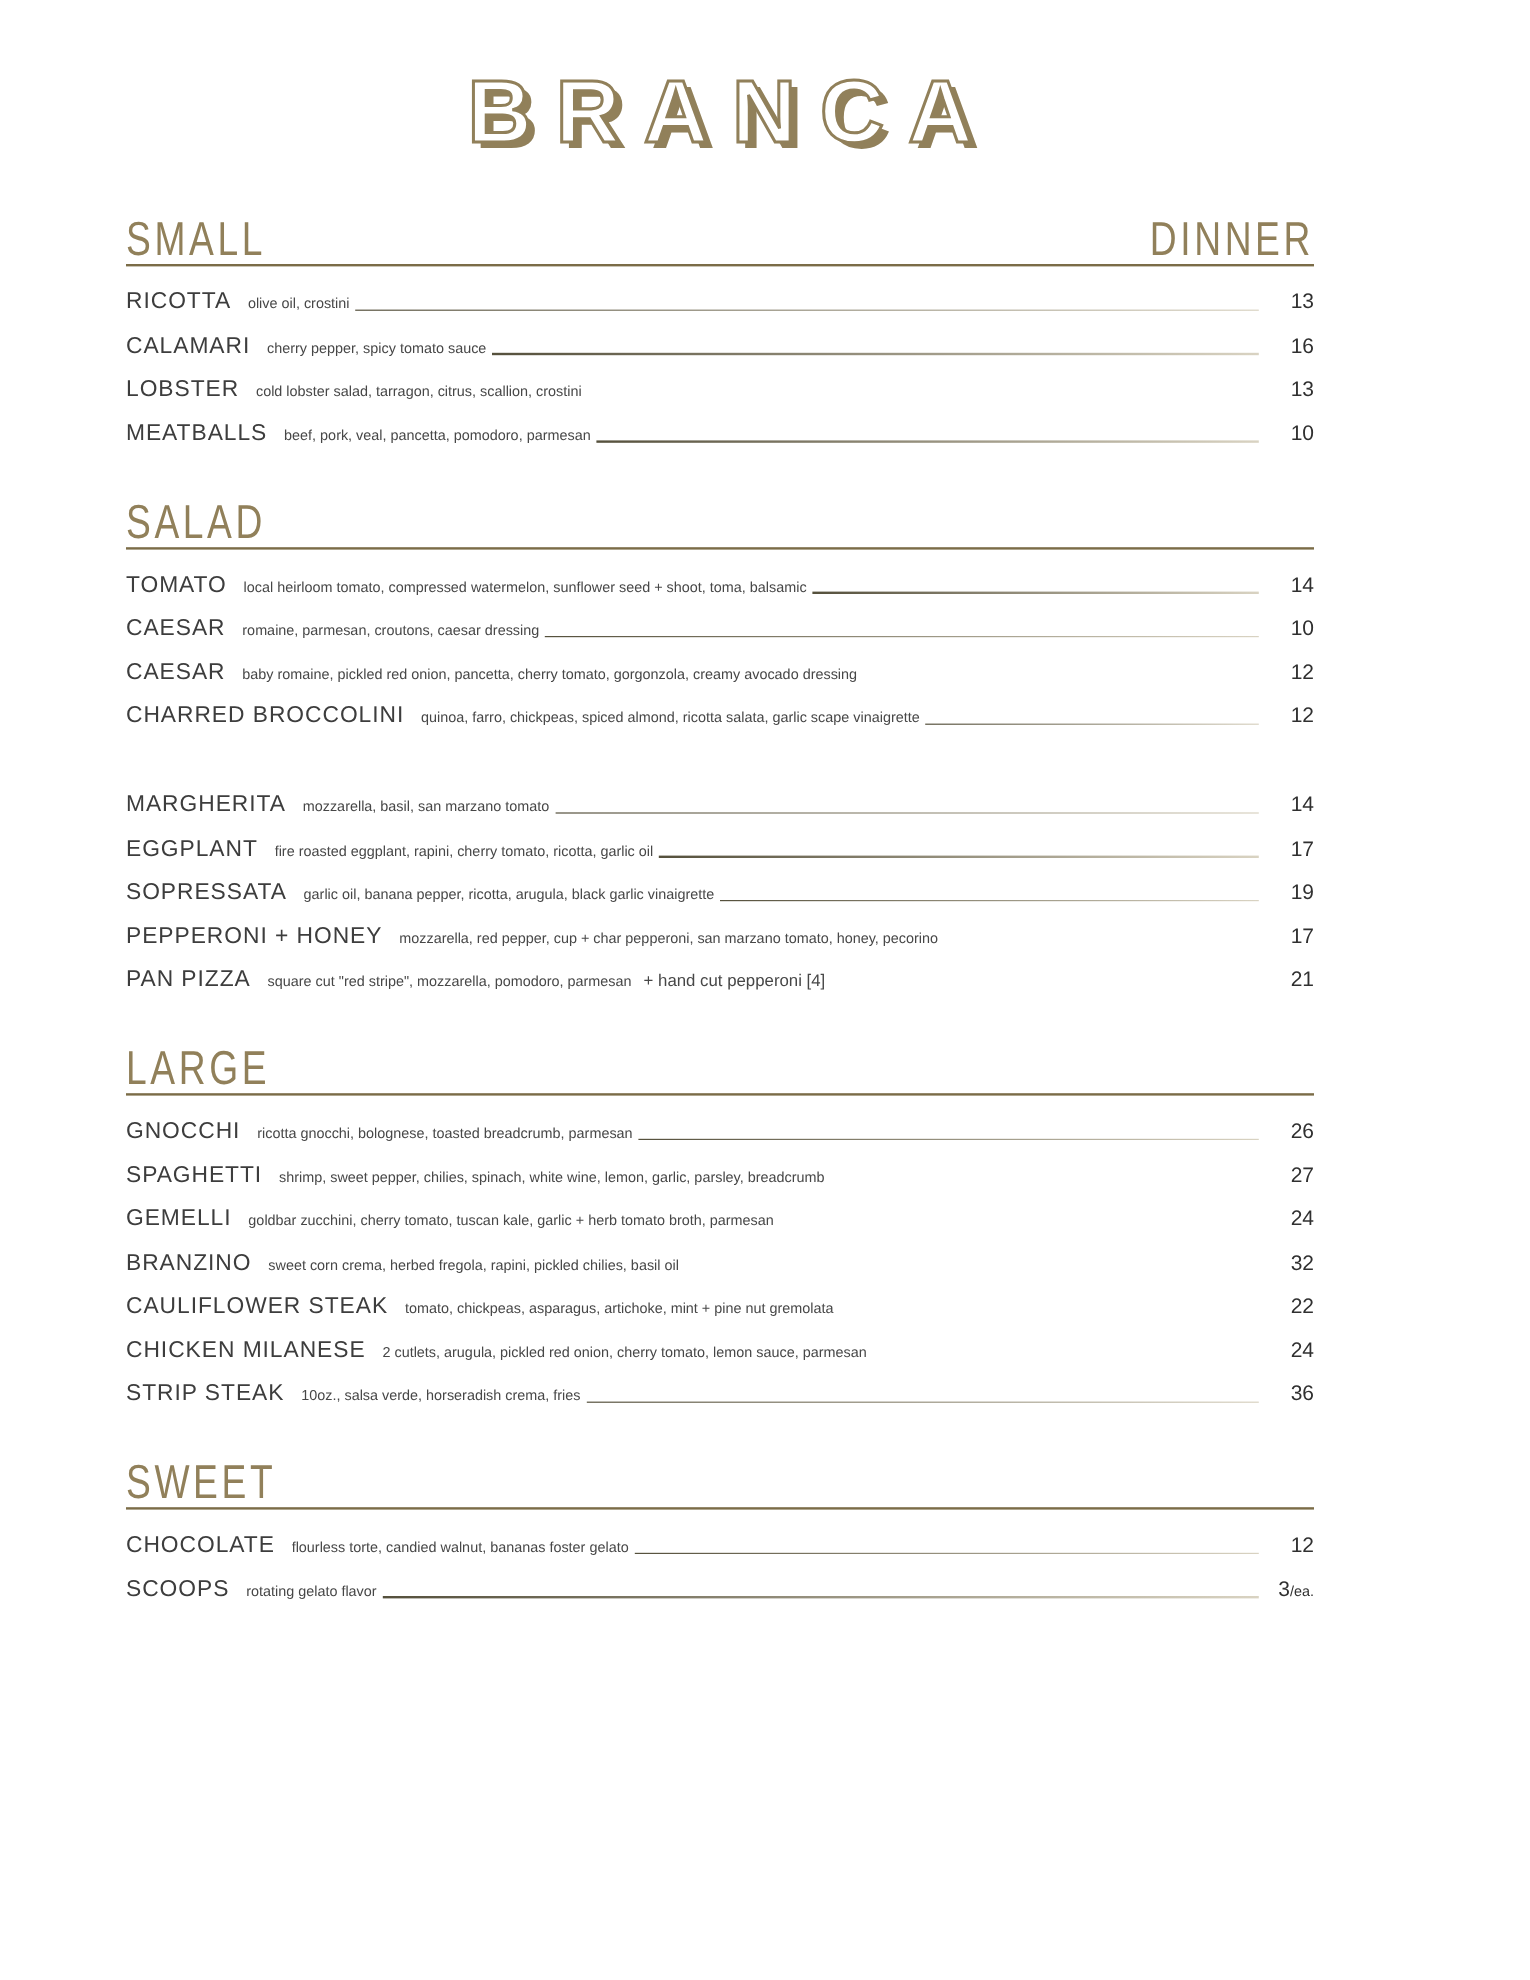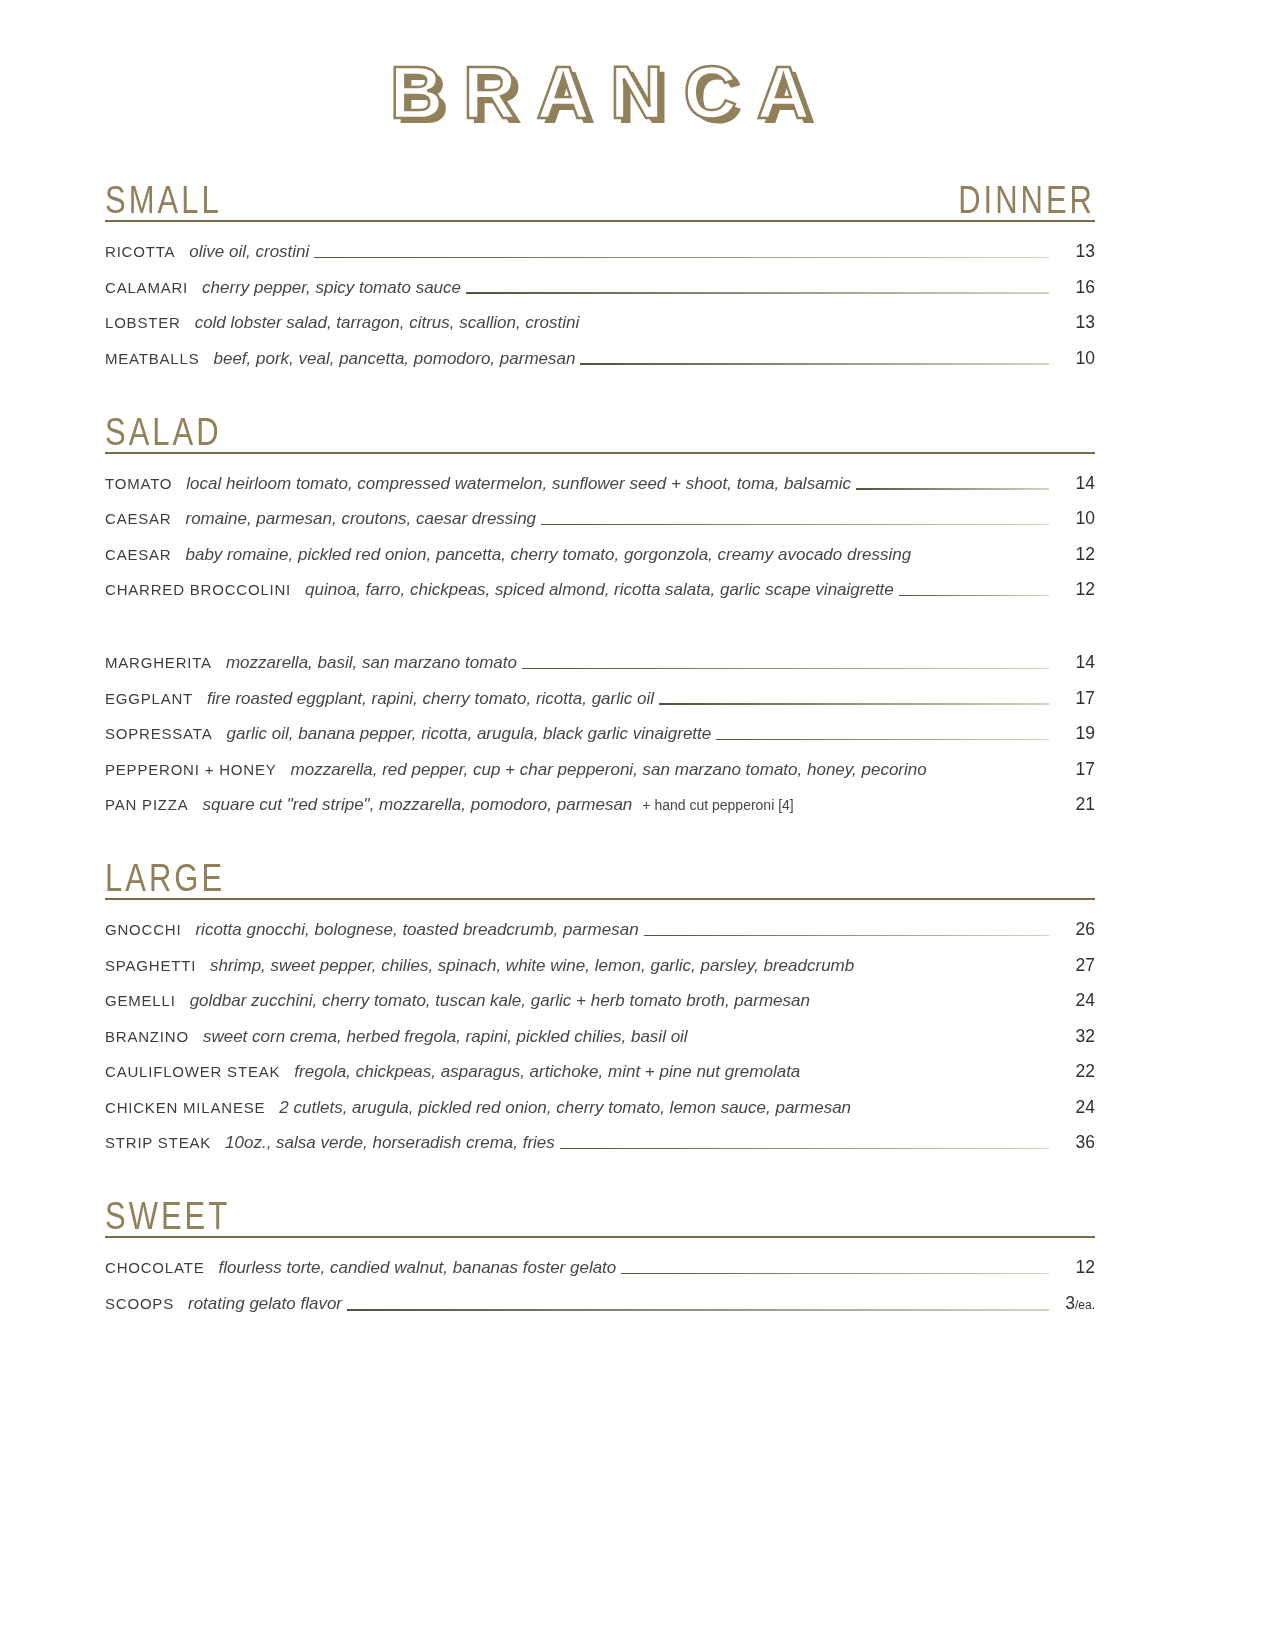--- a/index.html
+++ b/index.html
@@ -56,26 +56,26 @@
   .section-right:empty{display:none;}
 
   .section-items{margin-top:18px;}
   .item-row{
     display:flex;align-items:baseline;
     margin-bottom:12.5px;
     line-height:22px;
     white-space:nowrap;
   }
   .item-name{
-    font-size:15px;letter-spacing:0.8px;color:var(--ink);
+    font-size:19px;letter-spacing:0.8px;color:var(--ink);
     flex:0 0 auto;
   }
   .item-desc{
-    font-size:17px;color:var(--desc);
-    margin-left:14px;flex:0 0 auto;font-style:italic;
+    font-size:12px;color:var(--desc);
+    margin-left:14px;flex:0 0 auto;
   }
   .item-note{
     font-size:14px;color:var(--desc);
     margin-left:10px;flex:0 0 auto;
   }
   .item-note:empty{display:none;}
   .leader-line{
     flex:1 1 auto;height:1.5px;
     background:linear-gradient(to right,#55503c,#d9d3c2);
     margin:0 10px 5px 5px;
@@ -256,21 +256,21 @@
   <div class="item-row">
     <span class="item-name">BRANZINO</span>
     <span class="item-desc">sweet corn crema, herbed fregola, rapini, pickled chilies, basil oil</span>
 
     <span class="leader-line no-line"></span>
     <span class="item-price"><span>32</span></span>
   </div>
 
   <div class="item-row">
     <span class="item-name">CAULIFLOWER STEAK</span>
-    <span class="item-desc">fregola, chickpeas, asparagus, artichoke, mint + pine nut gremolata</span>
+    <span class="item-desc">tomato, chickpeas, asparagus, artichoke, mint + pine nut gremolata</span>
 
     <span class="leader-line no-line"></span>
     <span class="item-price"><span>22</span></span>
   </div>
 
   <div class="item-row">
     <span class="item-name">CHICKEN MILANESE</span>
     <span class="item-desc">2 cutlets, arugula, pickled red onion, cherry tomato, lemon sauce, parmesan</span>
 
     <span class="leader-line no-line"></span>

